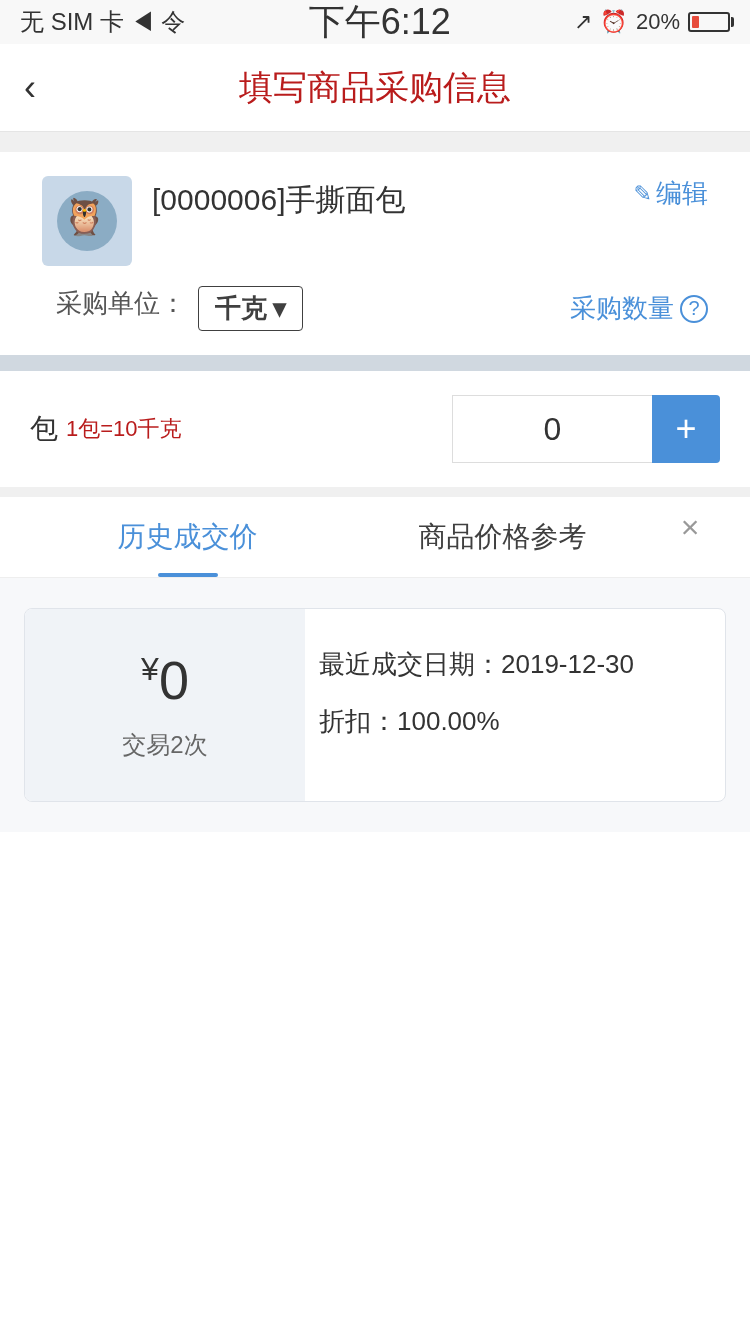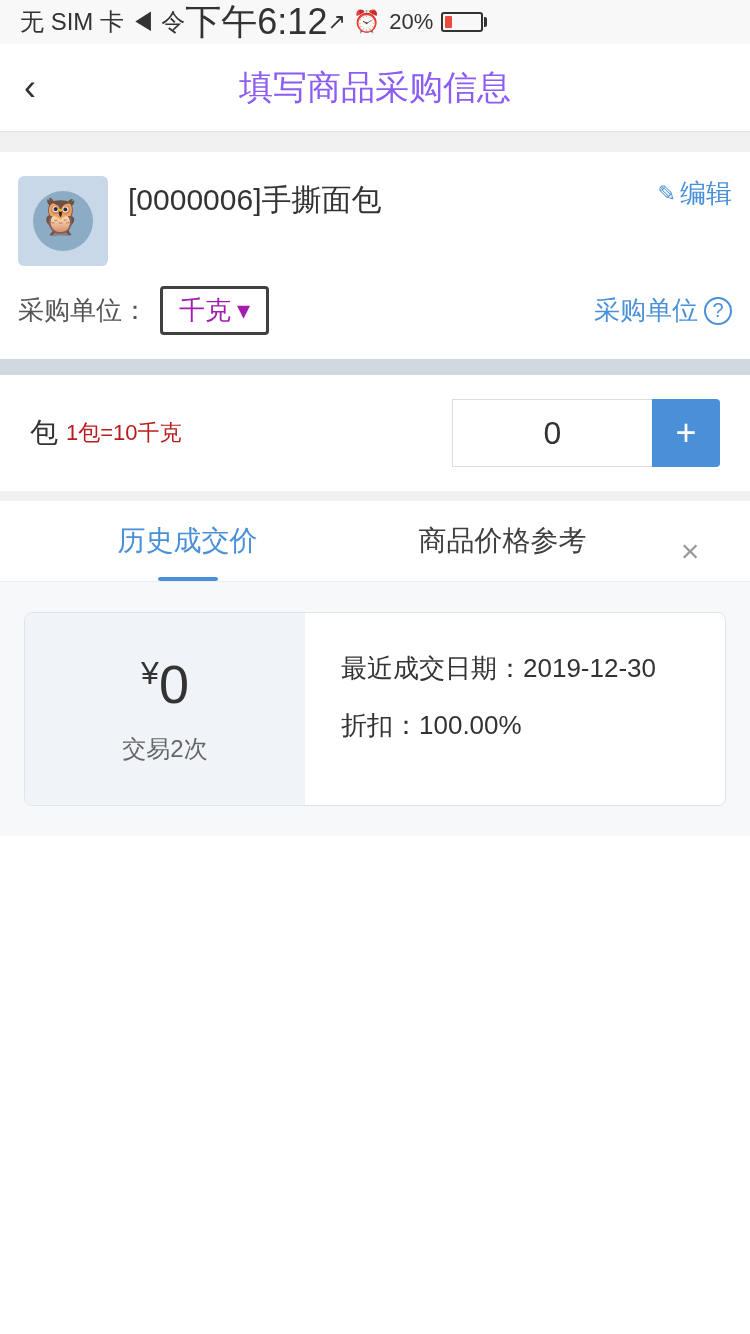--- a/index.html
+++ b/index.html
@@ -14,20 +14,21 @@
       overflow-x: hidden;
     }
 
     
     .status-bar {
       width: 100%;
       height: 44px;
       background: #f8f8f8;
       display: flex;
       align-items: center;
+      justify-content: space-between;
       padding: 12px 20px;
       font-size: 24px;
       color: #333;
     }
     .status-left { display: flex; align-items: center; gap: 10px; }
     .status-center { font-size: 36px; font-weight: 500; }
     .status-right { display: flex; align-items: center; gap: 8px; font-size: 22px; }
     .battery-bar {
       width: 42px; height: 20px;
       border: 2px solid #333;
@@ -69,28 +70,28 @@
     .nav-back {
       position: absolute;
       left: 24px;
       font-size: 36px;
       color: #333;
       cursor: pointer;
     }
     .nav-title {
       font-size: 34px;
       font-weight: 500;
-      color: #8b5cf6;
+      color: #b91c1c;
     }
 
     
     .product-card {
       background: #fff;
       margin: 20px 0 0 0;
-      padding: 24px 18px;
+      padding: 24px 42px;
     }
     .product-header {
       display: flex;
       align-items: flex-start;
       justify-content: space-between;
     }
     .product-info {
       display: flex;
       align-items: flex-start;
       gap: 20px;
@@ -145,35 +146,36 @@
       font-size: 22px;
     }
     .product-unit-row {
       display: flex;
       align-items: center;
       justify-content: space-between;
       margin-top: 20px;
     }
     .unit-left {
       display: flex;
-      align-items: center;
       gap: 12px;
       font-size: 26px;
       color: #555;
+      margin-left: 14px;
     }
     .unit-selector {
-      border: 3px solid #404040;
+      border: 1px solid #404040;
       border-radius: 4px;
       padding: 4px 16px;
       font-size: 26px;
-      color: #a21caf;
+      color: #404040;
       display: flex;
       align-items: center;
       gap: 6px;
       cursor: pointer;
+      font-weight: bold;
     }
     .price-ref {
       display: flex;
       align-items: center;
       gap: 6px;
       font-size: 26px;
       color: #4a90d9;
       cursor: pointer;
     }
     .price-ref-help {
@@ -248,21 +250,21 @@
     }
 
     
     .tabs-section {
       background: #f7f8fa;
       margin-top: 10px;
     }
     .tabs-header {
       background: #fff;
       display: flex;
-      align-items: flex-end;
+      align-items: flex-start;
       padding: 0 30px;
       border-bottom: 1px solid #eee;
       position: relative;
     }
     .tab-item {
       flex: 1;
       height: 80px;
       display: flex;
       flex-direction: column;
       align-items: center;
@@ -326,21 +328,21 @@
       vertical-align: super;
       font-weight: normal;
     }
     .price-trades {
       font-size: 24px;
       color: #666;
       margin-top: 18px;
     }
     .price-card-right {
       flex: 1;
-      padding: 36px 36px;
+      padding: 36px 14px;
       display: flex;
       flex-direction: column;
       gap: 18px;
     }
     .price-detail-row {
       font-size: 26px;
       color: #333;
       line-height: 1.5;
     }
 
@@ -392,21 +394,21 @@
   </div>
   <div class="product-unit-row">
     <div class="unit-left">
       <span>采购单位：</span>
       <div class="unit-selector">
         <span>千克</span>
         <span>▾</span>
       </div>
     </div>
     <div class="price-ref">
-      <span>采购单位</span>
+      <span>采购数量</span>
       <div class="price-ref-help">
         <span>?</span>
       </div>
     </div>
   </div>
 </div>
 
 <div class="grey-stripe"></div>
 
 <div class="quantity-row">

